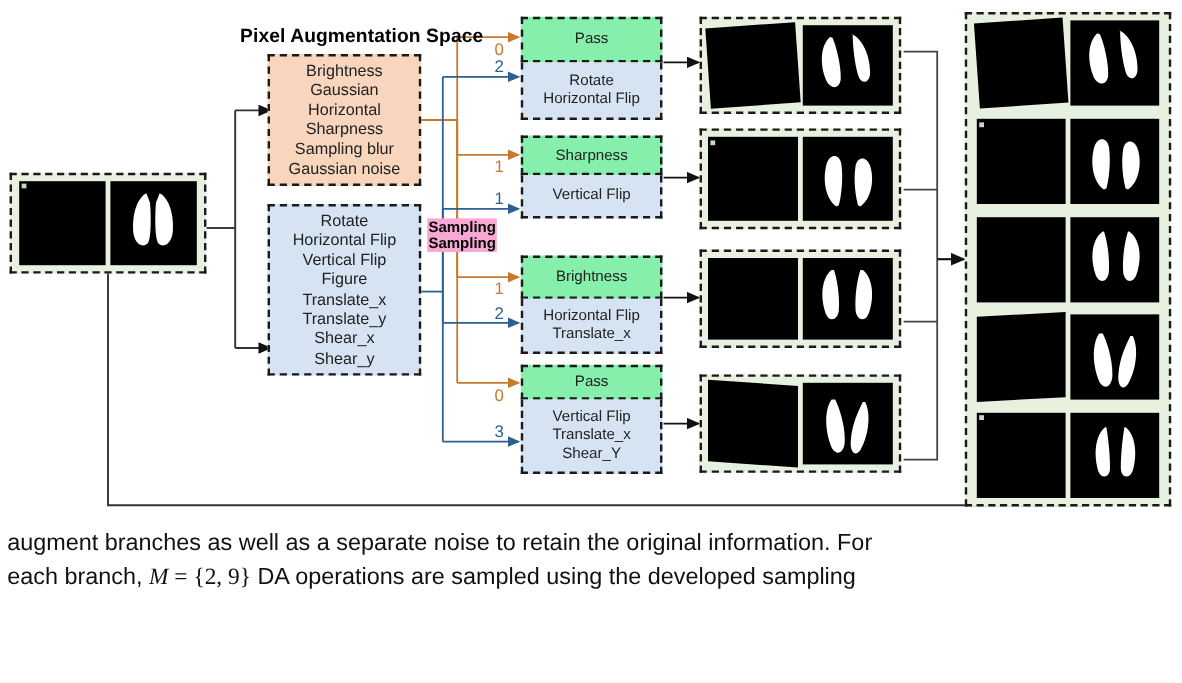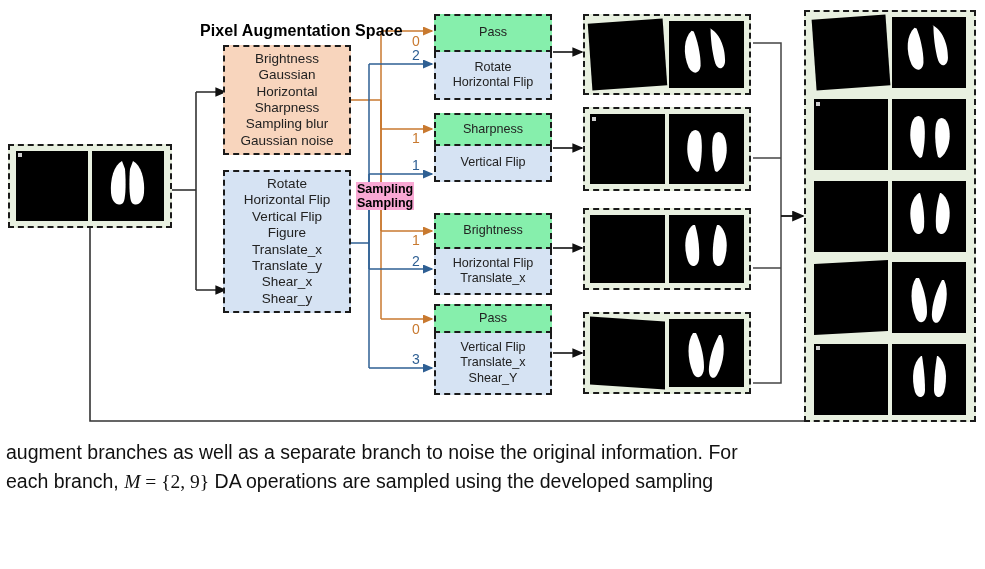--- a/index.html
+++ b/index.html
@@ -323,20 +323,20 @@
       <div class="im mask" style="width:74px;height:71px;">
         <svg viewBox="0 0 74 71" preserveAspectRatio="none">
           <path d="M29,12 C21,18 19,34 23,48 C26,56 33,54 33,46 C33,32 31,18 30,12 Z" fill="#fff"></path>
           <path d="M46,12 C54,18 56,34 52,48 C49,56 42,54 42,46 C42,32 44,18 45,12 Z" fill="#fff"></path>
         </svg>
       </div>
     </div>
   </div>
 
   <div class="caption">
-    <div>augment branches as well as a separate branch to noise the original information. For</div>
+    <div>augment branches as well as a separate noise to retain the original information. For</div>
     <div>
       <span>each branch, </span><span class="mv">M</span><span class="mnum"> = {2, 9}</span><span> DA operations are sampled using the developed sampling</span>
     </div>
   </div>
 
 
 </div>
 
 </body></html>

